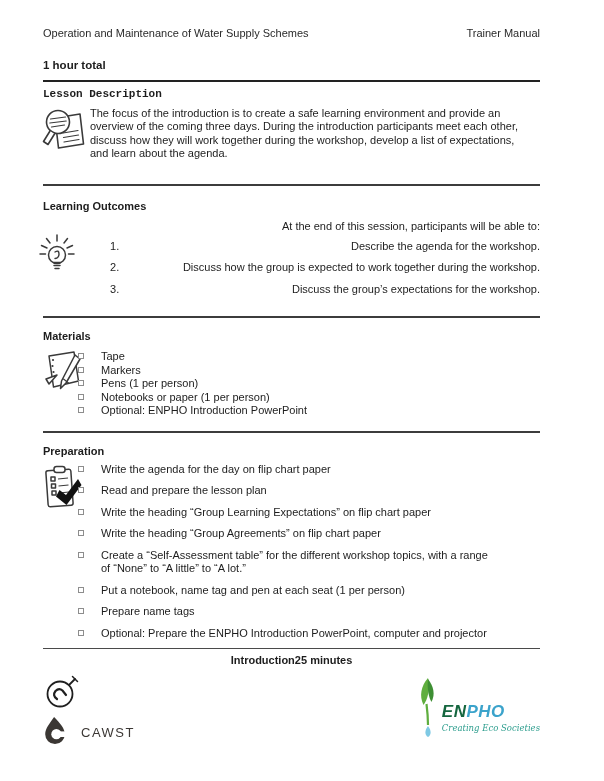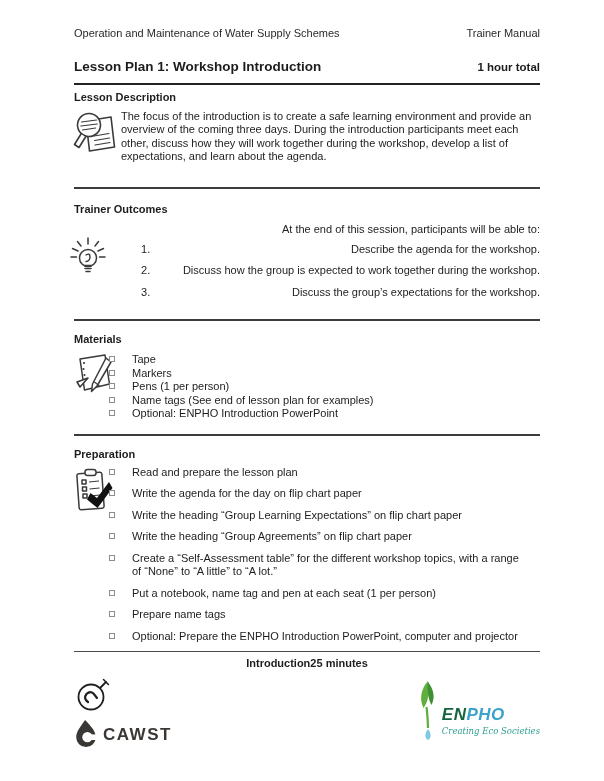--- a/index.html
+++ b/index.html
@@ -7,21 +7,21 @@
   body {
     font-family: "Liberation Sans", sans-serif;
     color: #1d1d1d;
     -webkit-font-smoothing: antialiased;
   }
   .page {
     position: relative;
     width: 604px;
     height: 781px;
     background: #ffffff;
-    padding: 27px 64px 0 74px;
+    padding: 27px 64px 0 43px;
     overflow: hidden;
   }
   
   .doc-header {
     display: flex;
     justify-content: space-between;
     font-size: 11px;
     color: #2a2a2a;
   }
   .title-row {
@@ -34,21 +34,21 @@
   .title-row .lp-duration { font-size: 11.5px; font-weight: bold; }
   
   hr.rule { border: none; border-top: 2px solid #3c3c3c; height: 0; }
   #hr-title { margin-top: 9px; border-top-width: 2.5px; border-top-color: #222; }
   #hr-outcomes { margin-top: 23px; }
   #hr-materials { margin-top: 20px; }
   #hr-preparation { margin-top: 13px; }
   #hr-intro { margin-top: 7px; border-top-width: 1.5px; border-top-color: #4a4a4a; }
   
   .section-heading { font-size: 11px; font-weight: bold; margin-top: 12px; }
-  #desc-heading { margin-top: 6px; }
+  #desc-heading { margin-top: 6px; font-family: Liberation Mono, monospace; }
   #outcomes-heading { margin-top: 14px; }
   .icon-row { position: relative; }
   .section-icon { position: absolute; }
   
   #desc-row { margin-top: 7px; }
   #desc-icon { left: -4px; top: -2px; }
   .desc-text {
     margin-left: 47px;
     font-size: 11px;
     line-height: 13.4px;
@@ -107,25 +107,25 @@
   .footer {
     display: flex;
     justify-content: space-between;
     align-items: flex-start;
     margin-top: 8px;
   }
   .footer-left { display: flex; flex-direction: column; }
   .stopwatch-wrap { margin-left: 2px; }
   .cawst-logo { display: flex; align-items: center; margin-top: 2px; }
   .cawst-text {
-    font-size: 17px;
-    font-weight: bold;
+    font-size: 13px;
+    font-weight: normal;
     color: #3b3734;
     letter-spacing: 1.5px;
-    margin-left: 5px;
+    margin-left: 14px;
   }
   .enpho-logo { display: flex; align-items: center; margin-top: 2px; }
   .enpho-right { margin-left: 2px; margin-top: 16px; }
   .enpho-word {
     font-size: 17px;
     font-weight: bold;
     font-style: italic;
     letter-spacing: 0.5px;
     line-height: 17px;
     white-space: nowrap;
@@ -145,21 +145,20 @@
 <body>
 
 <div class="page">
 
   <div class="doc-header">
     <span>Operation and Maintenance of Water Supply Schemes</span>
     <span>Trainer Manual</span>
   </div>
 
   <div class="title-row">
-    <span class="lp-title">Lesson Plan 1: Workshop Introduction</span>
     <span class="lp-duration">1 hour total</span>
   </div>
   <hr class="rule" id="hr-title">
 
   <h2 class="section-heading" id="desc-heading">Lesson Description</h2>
   <div class="icon-row" id="desc-row">
     <span class="section-icon" id="desc-icon">
       <svg width="47" height="52" viewBox="0 0 47 52">
         <g stroke="#3a3a3a" fill="#ffffff" stroke-width="1.6" stroke-linejoin="round" stroke-linecap="round">
           <path d="M16 13 L41 9 L44.5 39 L19.5 43 Z"></path>
@@ -167,21 +166,21 @@
           <circle cx="19" cy="17" r="11.5"></circle>
           <path d="M11.5 14 L26.5 12 M10.8 18 L27.2 16 M12.5 22 L25.5 20" fill="none" stroke-width="1.2"></path>
           <path d="M11 26 L4.5 36.5 L9 39.5 L15.5 29"></path>
         </g>
       </svg>
     </span>
     <p class="desc-text">The focus of the introduction is to create a safe learning environment and provide an overview of the coming three days. During the introduction participants meet each other, discuss how they will work together during the workshop, develop a list of expectations, and learn about the agenda.</p>
   </div>
 
   <hr class="rule" id="hr-outcomes">
-  <h2 class="section-heading" id="outcomes-heading">Trainer Outcomes</h2>
+  <h2 class="section-heading" id="outcomes-heading">Learning Outcomes</h2>
   <div class="icon-row" id="outcomes-row">
     <span class="section-icon" id="outcomes-icon">
       <svg width="38" height="50" viewBox="0 0 38 50">
         <g stroke="#3a3a3a" fill="none" stroke-width="1.5" stroke-linecap="round">
           <circle cx="19" cy="27" r="8.5" fill="#ffffff"></circle>
           <path d="M15.5 34.5 L22.5 34.5 M16 37.5 L22 37.5 M17 40.5 L21 40.5"></path>
           <path d="M19 13 L19 7 M12 15 L8.5 10.5 M26 15 L29.5 10.5 M9 20 L3.5 17.5 M29 20 L34.5 17.5 M7.5 26 L2 26 M30.5 26 L36 26"></path>
           <path d="M17 24 q4 -2.5 4 2 q0 4 -4 4.5" stroke-width="1.4"></path>
         </g>
       </svg>
@@ -220,24 +219,24 @@
         <li>
         <span class="checkbox"></span>
         <span>Markers</span>
       </li>
         <li>
         <span class="checkbox"></span>
         <span>Pens (1 per person)</span>
       </li>
         <li>
         <span class="checkbox"></span>
-      </li>
-        <li>
-        <span class="checkbox"></span>
-        <span>Name tags (See end of lesson plan for examples)</span>
+        <span>Notebooks or paper (1 per person)</span>
+      </li>
+        <li>
+        <span class="checkbox"></span>
       </li>
         <li>
         <span class="checkbox"></span>
         <span>Optional: ENPHO Introduction PowerPoint</span>
       </li>
       </ul>
   </div>
 
   <hr class="rule" id="hr-preparation">
   <h2 class="section-heading">Preparation</h2>
@@ -253,25 +252,25 @@
             <path d="M16.5 22 L26.5 21" stroke-width="1.2"></path>
           <rect x="10" y="27" width="4" height="4"></rect>
             <path d="M17 29 L27 28" stroke-width="1.2"></path>
           <path d="M36 15 L24 31 L17.5 26 L14 32.5 L24.5 41 L39.5 21 Z" fill="#111111" stroke="none"></path>
         </g>
       </svg>
     </span>
     <ul class="checklist loose">
         <li>
         <span class="checkbox"></span>
+        <span>Write the agenda for the day on flip chart paper</span>
+      </li>
+        <li>
+        <span class="checkbox"></span>
         <span>Read and prepare the lesson plan</span>
-      </li>
-        <li>
-        <span class="checkbox"></span>
-        <span>Write the agenda for the day on flip chart paper</span>
       </li>
         <li>
         <span class="checkbox"></span>
         <span>Write the heading “Group Learning Expectations” on flip chart paper</span>
       </li>
         <li>
         <span class="checkbox"></span>
         <span>Write the heading “Group Agreements” on flip chart paper</span>
       </li>
         <li>

